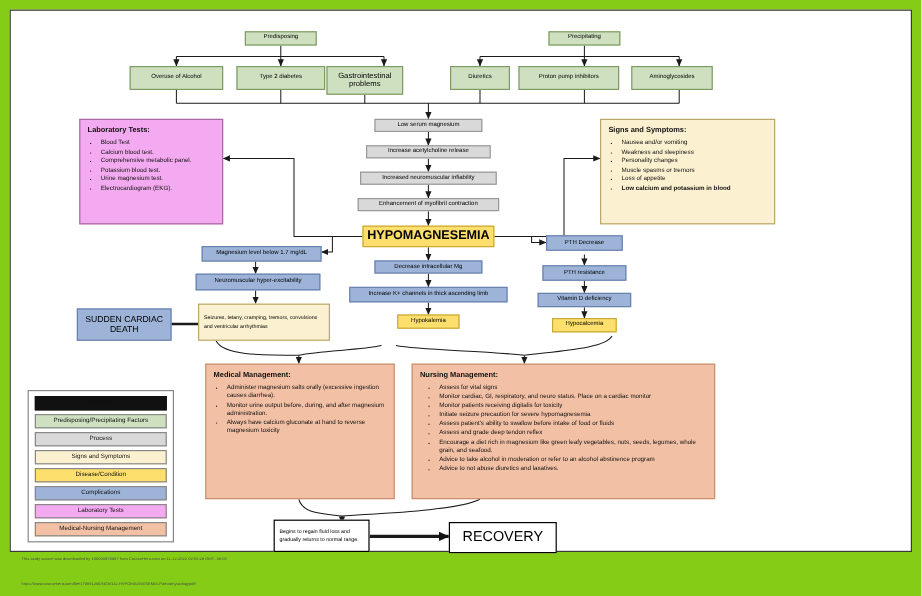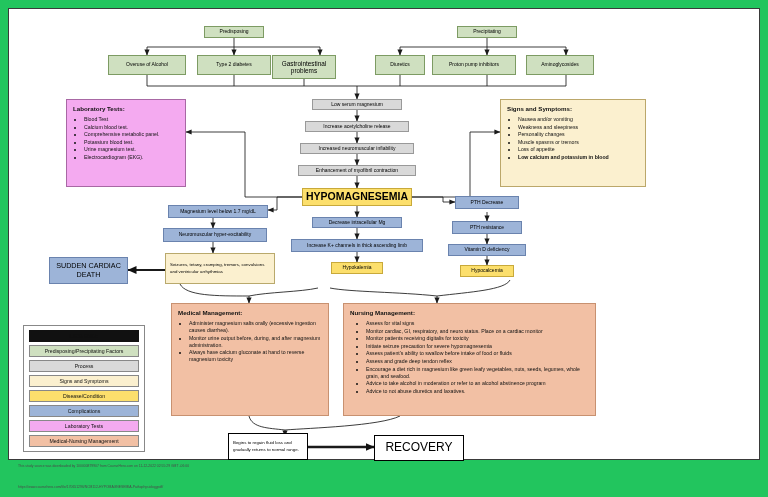--- a/index.html
+++ b/index.html
@@ -6,21 +6,21 @@
   html, body { margin: 0; padding: 0; }
   body {
     width: 768px; height: 497px;
     background: #ffffff;
     font-family: "Liberation Sans", sans-serif;
     overflow: hidden;
   }
   #canvas {
     position: relative;
     width: 768px; height: 497px;
-    background: #22c55e;
+    background: #84cc16;
   }
   #frame {
     position: absolute; left: 8px; top: 8px;
     width: 752px; height: 452px;
     border: 1px solid #3a3a3a;
     background: #ffffff;
   }
   svg.lines {
     position: absolute; left: 0; top: 0;
     width: 768px; height: 497px;
@@ -41,21 +41,21 @@
   .blue   { background: #9db4d8; border-color: #6a83ae; }
   .cream  { background: #fbf0cf; border-color: #b9a96c; }
   .pink   { background: #f4aaf0; border-color: #b070ad; }
   .salmon { background: #f2c0a4; border-color: #c08a66; }
   .white  { background: #ffffff; border-color: #000; }
   .black  { background: #111111; border-color: #111; color: #fff; }
 
   .t6  { font-size: 4.4px; }
   .t7  { font-size: 5.0px; }
   .t9  { font-size: 6.4px; }
-  .t10 { font-size: 7.2px; }
+  .t10 { font-size: 7.2px; margin-left: 15px; }
   .t13 { font-size: 10.5px; font-weight: bold; }
   .t14 { font-size: 12px; }
 
   .panel {
     position: absolute;
     border: 1px solid #888;
     padding: 5px 6px;
     overflow: hidden;
   }
   .panel .ptitle {

